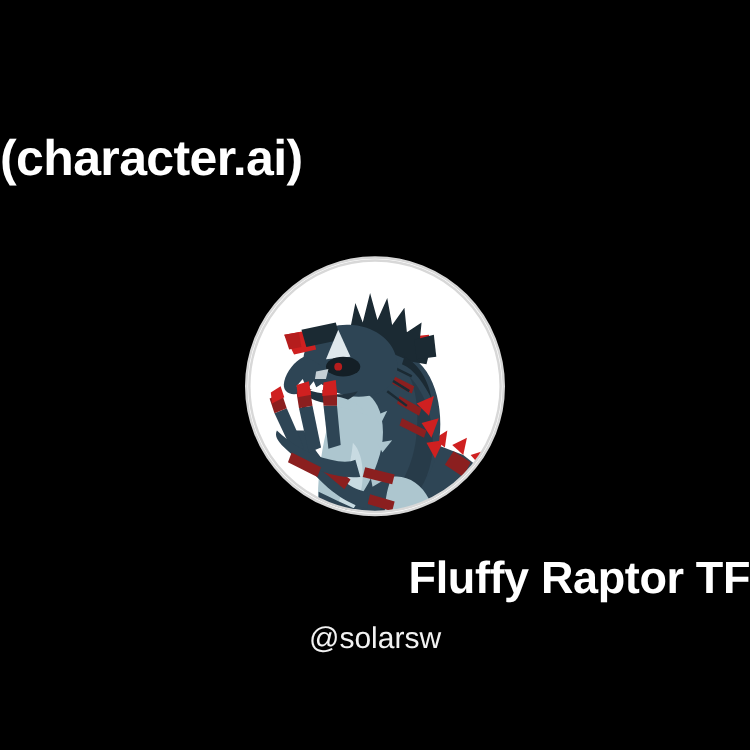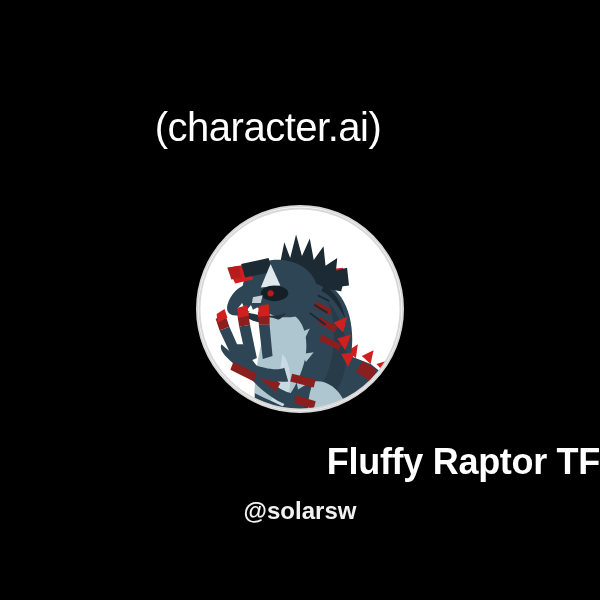--- a/index.html
+++ b/index.html
@@ -17,24 +17,24 @@
     height: 600px;
     background: #000000;
     overflow: hidden;
     display: block;
   }
   .brand {
     position: absolute;
     left: 0;
     top: 100px;
     width: 536px;
-    text-align: center;
+    text-align: left;
     color: #ffffff;
     font-size: 40px;
-    font-weight: 400;
+    font-weight: 700;
     letter-spacing: -0.5px;
     line-height: 54px;
     white-space: nowrap;
   }
   .avatar-wrap {
     position: absolute;
     left: 196px;
     top: 205px;
     width: 208px;
     height: 208px;
@@ -67,21 +67,21 @@
     white-space: nowrap;
   }
   .char-handle {
     position: absolute;
     left: 0;
     top: 496px;
     width: 600px;
     text-align: center;
     color: #f2f2f2;
     font-size: 24px;
-    font-weight: 700;
+    font-weight: 400;
     letter-spacing: 0px;
     line-height: 30px;
     white-space: nowrap;
   }
 </style>
 </head>
 <body>
 
 <div class="card">
 

